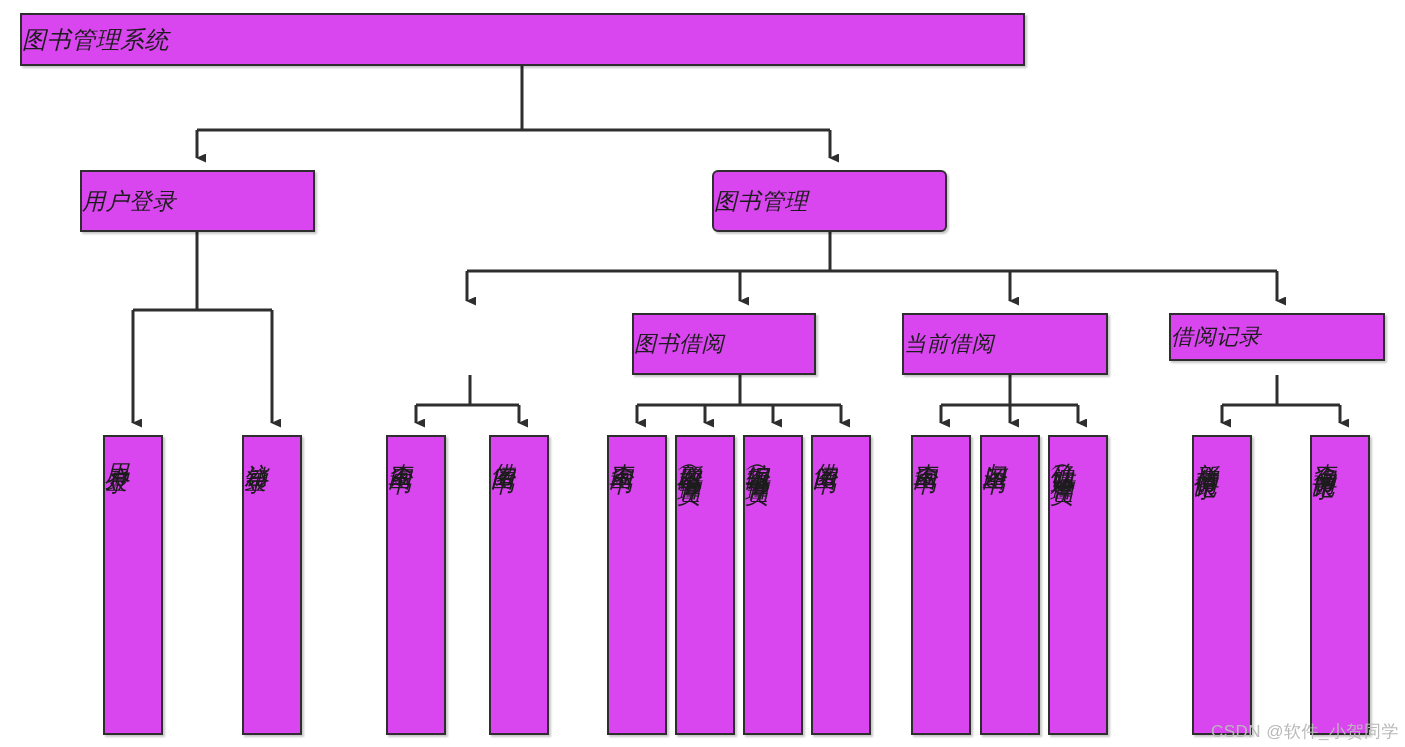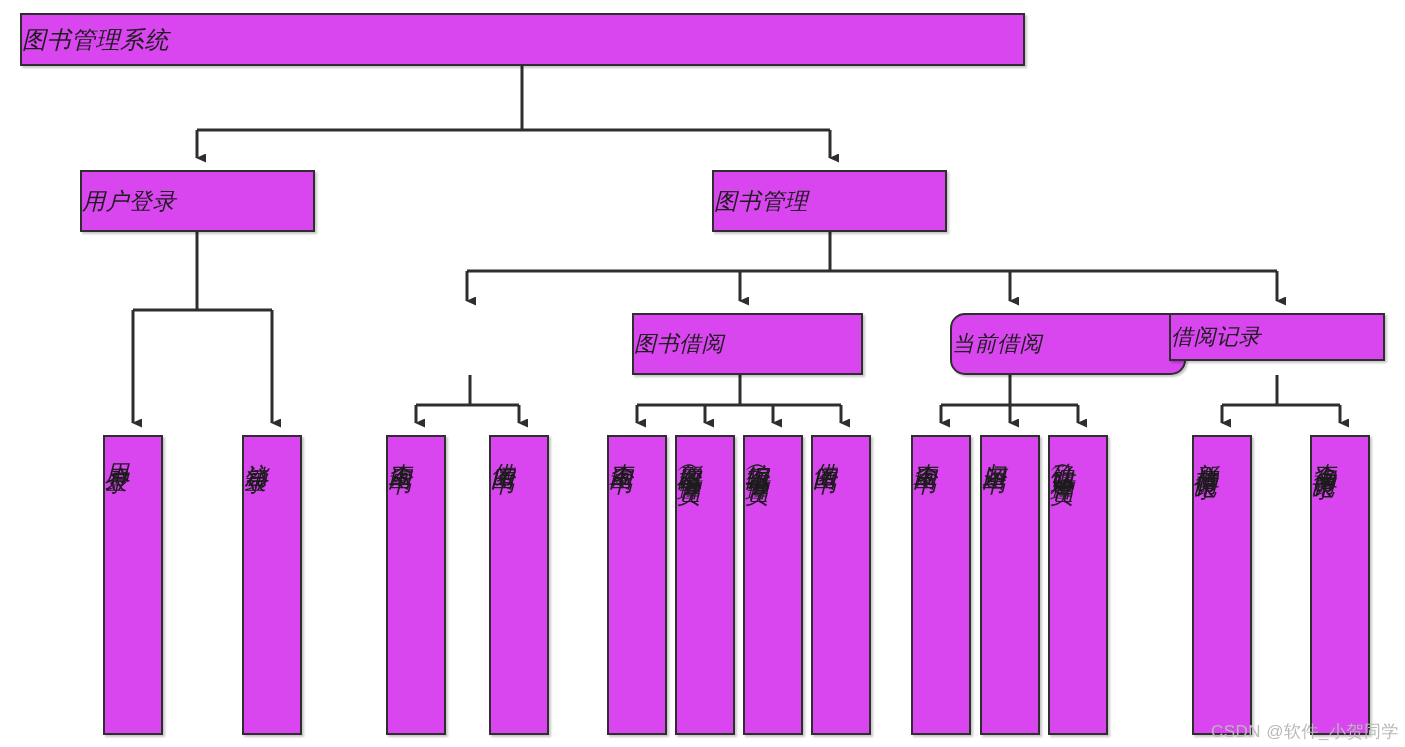--- a/index.html
+++ b/index.html
@@ -123,28 +123,28 @@
     </g>
   </svg>
 
   <div class="node root" style="left:20px; top:13px; width:1005px; height:53px;">
     <span class="lbl">图书管理系统</span>
   </div>
 
   <div class="node level2" style="left:80px; top:170px; width:235px; height:62px;">
     <span class="lbl">用户登录</span>
   </div>
-  <div class="node level2" style="left:712px; top:170px; width:235px; height:62px;">
+  <div class="node level2" style="left:712px; top:170px; width:235px; height:62px;border-radius:6px;">
     <span class="lbl">图书管理</span>
   </div>
 
-  <div class="node level3" style="left:632px; top:313px; width:231px; height:62px;">
+  <div class="node level3" style="left:632px; top:313px; width:184px; height:62px;">
     <span class="lbl">图书借阅</span>
   </div>
-  <div class="node level3" style="left:950px; top:313px; width:236px; height:62px;border-radius:15px;">
+  <div class="node level3" style="left:902px; top:313px; width:206px; height:62px;">
     <span class="lbl">当前借阅</span>
   </div>
   <div class="node level3" style="left:1169px; top:313px; width:216px; height:48px;">
     <span class="lbl">借阅记录</span>
   </div>
 
   <div class="node leaf" style="left:103px; top:435px; width:60px; height:300px;">
     <span class="lbl">用户登录</span>
   </div>
   <div class="node leaf" style="left:242px; top:435px; width:60px; height:300px;">

